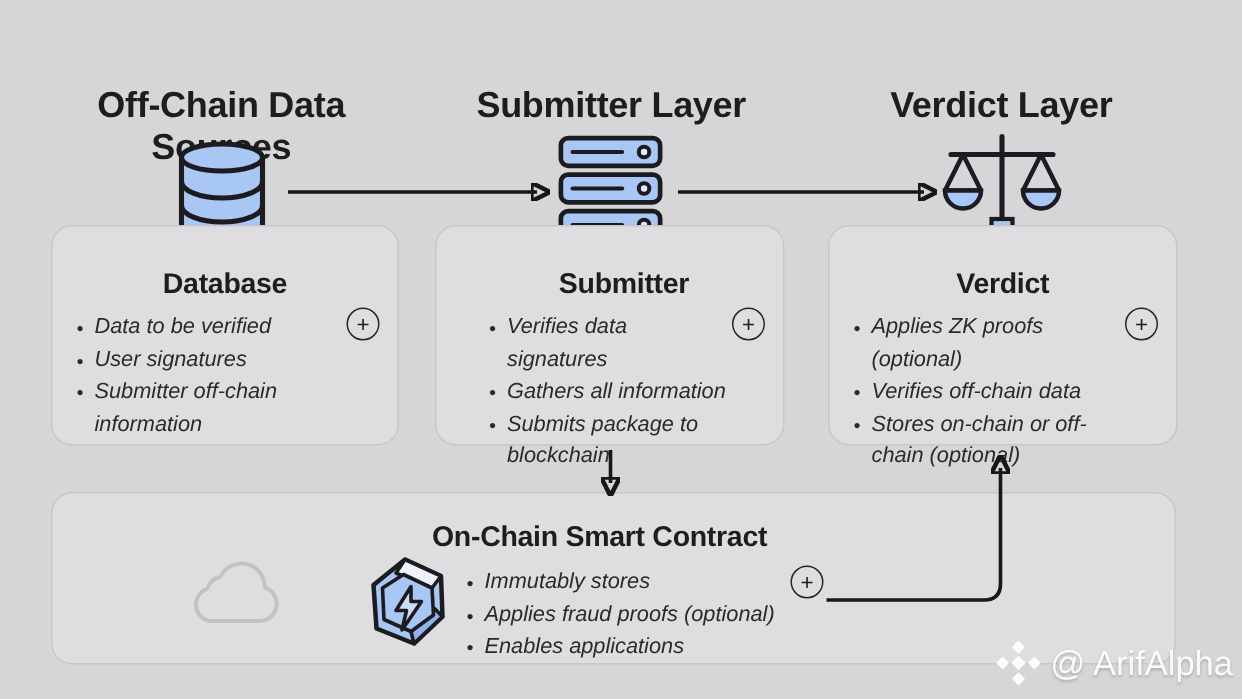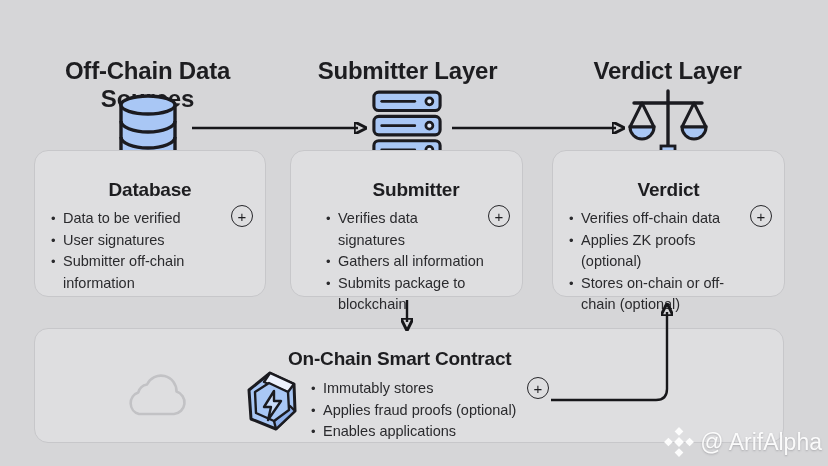--- a/index.html
+++ b/index.html
@@ -37,21 +37,21 @@
   #card-contract{left:34px; top:328px; width:750px; height:115px;}
 
   .card-title{
     margin:28px 0 7px; text-align:center; font-size:19px; font-weight:700;
     color:var(--text); letter-spacing:-0.2px;
   }
   .bullets{
     list-style:none; margin:0; padding:0 34px 0 17px;
     font-size:14.5px; line-height:21.5px; color:var(--bullet-text);
   }
-  .bullets li{position:relative; padding-left:11px;}
+  .bullets li{position:relative; padding-left:11px;font-style:italic;}
   .bullets li::before{content:"•"; position:absolute; left:-1px; top:0; font-size:13px;}
 
   .plus{
     position:absolute; top:54px; right:12px; width:22px; height:22px;
     border:1.6px solid #26262a; border-radius:50%; box-sizing:border-box;
     display:flex; align-items:center; justify-content:center;
     font-size:15px; line-height:1; color:var(--text); background:transparent;
   }
   #plus-contract{top:48px; right:auto; left:492px;}
 
@@ -130,22 +130,22 @@
       <li>Verifies data signatures</li>
       <li>Gathers all information</li>
       <li>Submits package to blockchain</li>
     </ul>
     <div class="plus">+</div>
   </div>
 
   <div class="card" id="card-verifier">
     <div class="card-title">Verdict</div>
     <ul class="bullets">
+      <li>Applies ZK proofs (optional)</li>
       <li>Verifies off-chain data</li>
-      <li>Applies ZK proofs (optional)</li>
       <li>Stores on-chain or off-chain (optional)</li>
     </ul>
     <div class="plus">+</div>
   </div>
 
   <div class="card" id="card-contract">
     <svg id="contract-cloud" viewBox="0 0 78 52">
       <path d="M22 45 H57 A11.5 11.5 0 0 0 59.5 22.6 A15.5 15.5 0 0 0 30 15.5 A11 11 0 0 0 21.3 23.4 A11.3 11.3 0 0 0 22 45 Z" fill="none" stroke="#c2c2c5" stroke-width="2.6" stroke-linejoin="round"></path>
     </svg>
     <svg id="contract-hex" viewBox="0 0 60 70">

